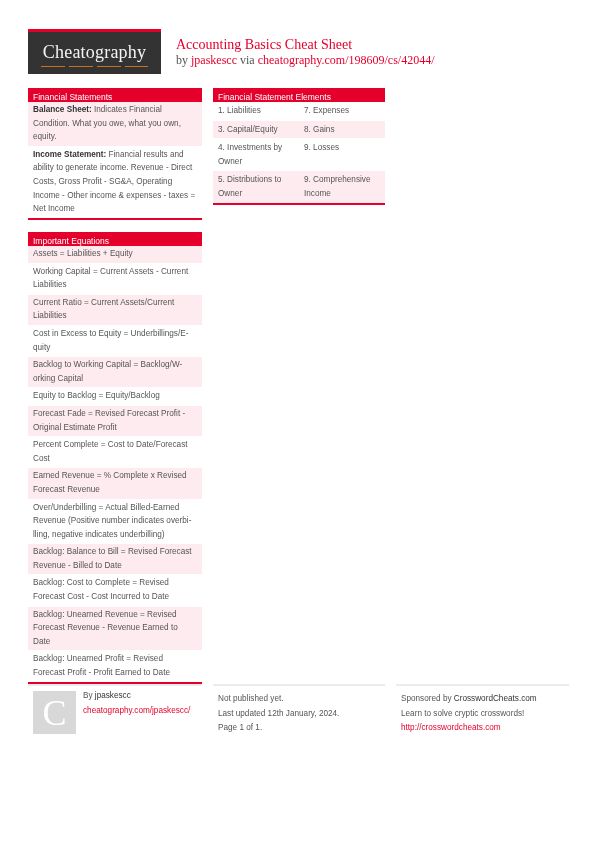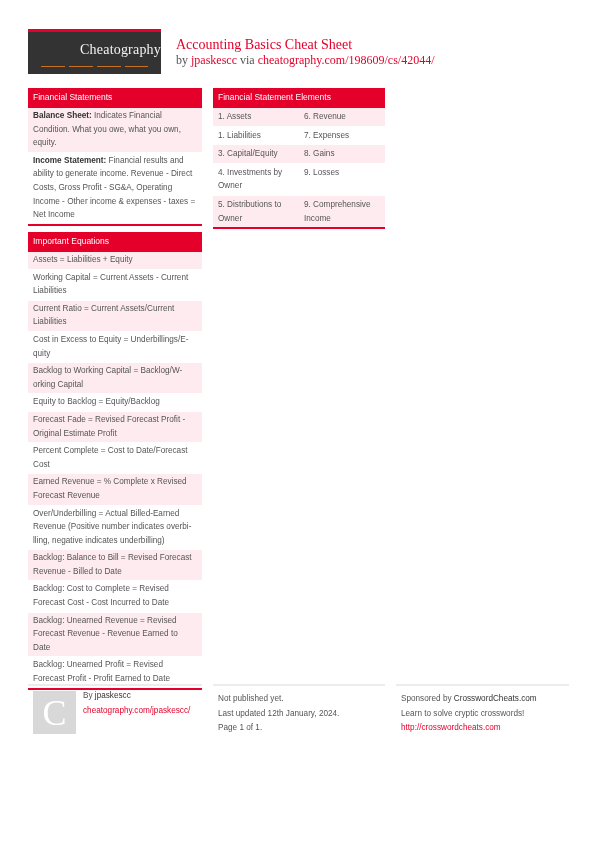--- a/index.html
+++ b/index.html
@@ -1,33 +1,33 @@
 <!DOCTYPE html>
 <html><head>
 <meta charset="utf-8">
 <style>
   html, body { margin: 0; padding: 0; background: #ffffff; }
   body { width: 600px; height: 849px; position: relative; overflow: hidden;
          font-family: "Liberation Sans", sans-serif; color: #444; }
 
   .logo { position: absolute; left: 28px; top: 29px; width: 133px; height: 45px;
           background: #333333; border-top: 3px solid #e4002b; box-sizing: border-box; }
-  .logo-text { position: absolute; left: 0; right: 0; top: 10px; text-align: right;
-               font-family: "Liberation Serif", serif; font-size: 14px; color: #f4f4f4; letter-spacing: 0.2px; }
+  .logo-text { position: absolute; left: 0; right: 0; top: 10px; text-align: center;
+               font-family: "Liberation Serif", serif; font-size: 18px; color: #f4f4f4; letter-spacing: 0.2px; }
   .logo-underline { position: absolute; left: 13px; right: 13px; top: 34px; height: 1px;
                     background: repeating-linear-gradient(90deg,#c8701f 0 24px, transparent 24px 28px); }
 
   .title { position: absolute; left: 176px; top: 37px; font-family: "Liberation Serif", serif;
            font-size: 14px; color: #e4002b; }
   .byline { position: absolute; left: 176px; top: 53px; font-family: "Liberation Serif", serif;
             font-size: 12px; color: #555; }
   .byline a { color: #e4002b; text-decoration: none; }
 
   .box { position: absolute; border-bottom: 2px solid #e4002b; }
-  .box-header { background: #e4002b; color: #fff; font-size: 8.5px; height: 20px; line-height: 18px;
+  .box-header { background: #e4002b; color: #fff; font-size: 8.5px; height: 14px; line-height: 18px;
                 padding: 0 5px; }
   .row { font-size: 8.2px; line-height: 13.6px; padding: 1px 5px 2px 5px; color: #555; }
   .row.alt { background: #fdebef; }
   .row b { color: #333; font-weight: bold; }
   .row + .row { border-top: 1px solid #fff; }
 
   .grid-row { display: flex; font-size: 8.2px; line-height: 13.6px; color: #555; }
   .grid-row > span { padding: 2px 5px 2px 5px; }
   .grid-row > span:first-child { width: 76px; }
   .grid-row > span:last-child { flex: 1; }
@@ -84,24 +84,20 @@
   <div class="row alt">Earned Revenue = % Complete x Revised Forecast Revenue</div>
   <div class="row">Over/Underbilling = Actual Billed-Earned Revenue (Positive number indicates overbi-lling, negative indicates underbilling)</div>
   <div class="row alt">Backlog: Balance to Bill = Revised Forecast Revenue - Billed to Date</div>
   <div class="row">Backlog: Cost to Complete = Revised Forecast Cost - Cost Incurred to Date</div>
   <div class="row alt">Backlog: Unearned Revenue = Revised Forecast Revenue - Revenue Earned to Date</div>
   <div class="row">Backlog: Unearned Profit = Revised Forecast Profit - Profit Earned to Date</div>
 </div>
 
 <div class="box" style="left:213px; top:88px; width:172px;">
   <div class="box-header">Financial Statement Elements</div>
-  <div class="grid-row alt">
-    <span>1. Assets</span>
-    <span>6. Revenue</span>
-  </div>
   <div class="grid-row">
     <span>1. Liabilities</span>
     <span>7. Expenses</span>
   </div>
   <div class="grid-row alt">
     <span>3. Capital/Equity</span>
     <span>8. Gains</span>
   </div>
   <div class="grid-row">
     <span>4. Investments by Owner</span>

